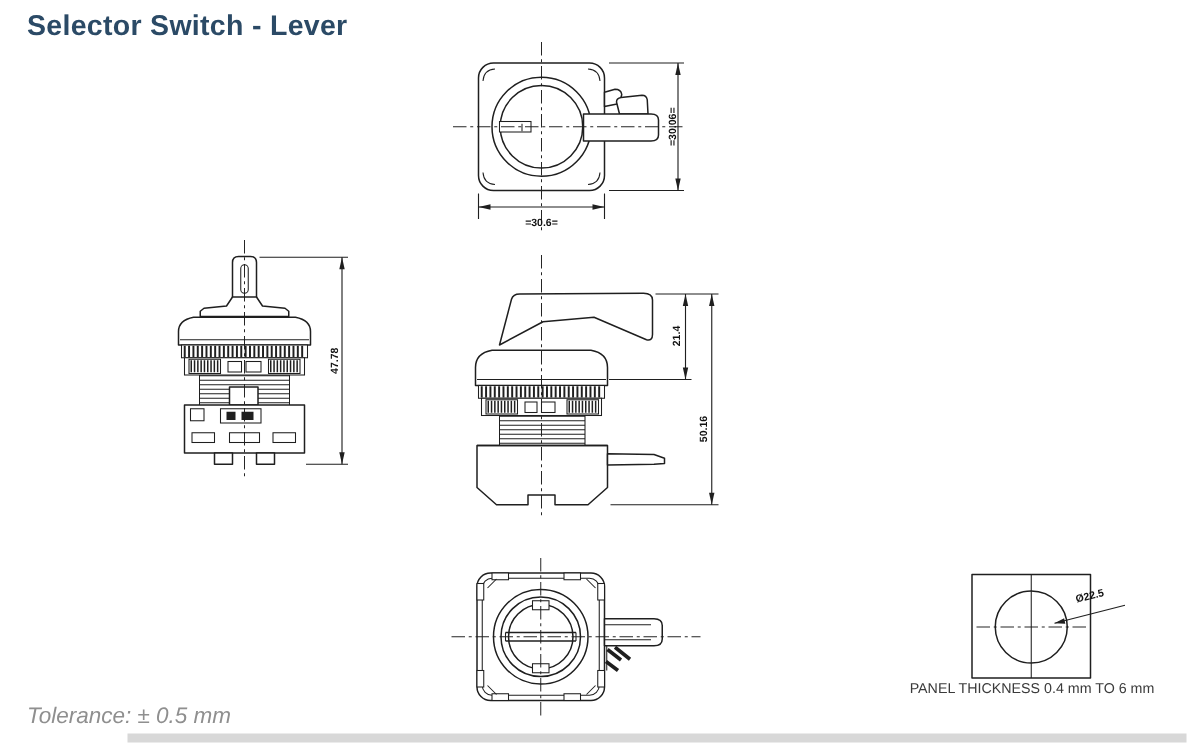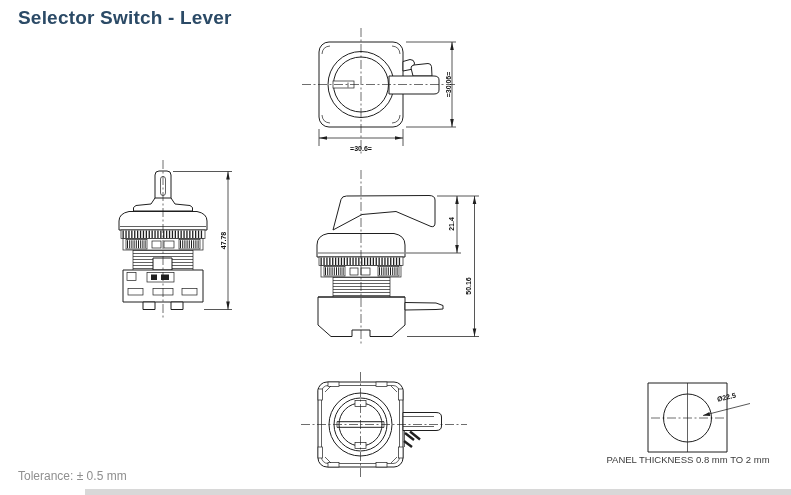--- a/index.html
+++ b/index.html
@@ -6,21 +6,21 @@
   body{
     width:791px;height:495px;position:relative;overflow:hidden;
     background:#ffffff;font-family:"Liberation Sans",sans-serif;
   }
   .page-title{
     position:absolute;left:18px;top:7px;
     font-size:19px;font-weight:bold;color:#2b4a66;letter-spacing:.2px;
   }
   .tolerance{
     position:absolute;left:18px;top:469px;
-    font-size:12px;color:#8f8f8f;
+    font-size:15px;color:#8f8f8f;font-style:italic;
   }
   .mount-note{
     position:absolute;left:585px;top:453px;width:206px;
     text-align:center;font-size:9.5px;color:#3b3b3b;line-height:14.5px;
     white-space:nowrap;
   }
   .bottom-bar{
     position:absolute;left:85px;top:489px;width:706px;height:6px;
     background:#d8d8d8;
   }
@@ -247,18 +247,18 @@
     <line class="cl" x1="651" y1="418" x2="724" y2="418"></line>
     <g>
       <line class="dim" x1="703" y1="415.5" x2="750" y2="403.5"></line>
       <polygon class="arrow" points="703,415.5 709.4,412.1 710.2,415.9"></polygon>
       <text class="dimtext" transform="translate(727,399.5) rotate(-13)" text-anchor="middle" font-size="6.5">Ø22.5</text>
     </g>
   </g>
 </svg>
 
 <div class="mount-note">
-  <div>PANEL THICKNESS 0.8 mm TO 2 mm</div>
+  <div>PANEL THICKNESS 0.4 mm TO 6 mm</div>
 </div>
 
 <div class="tolerance">Tolerance: ± 0.5 mm</div>
 
 <div class="bottom-bar"></div>
 
 </body></html>

